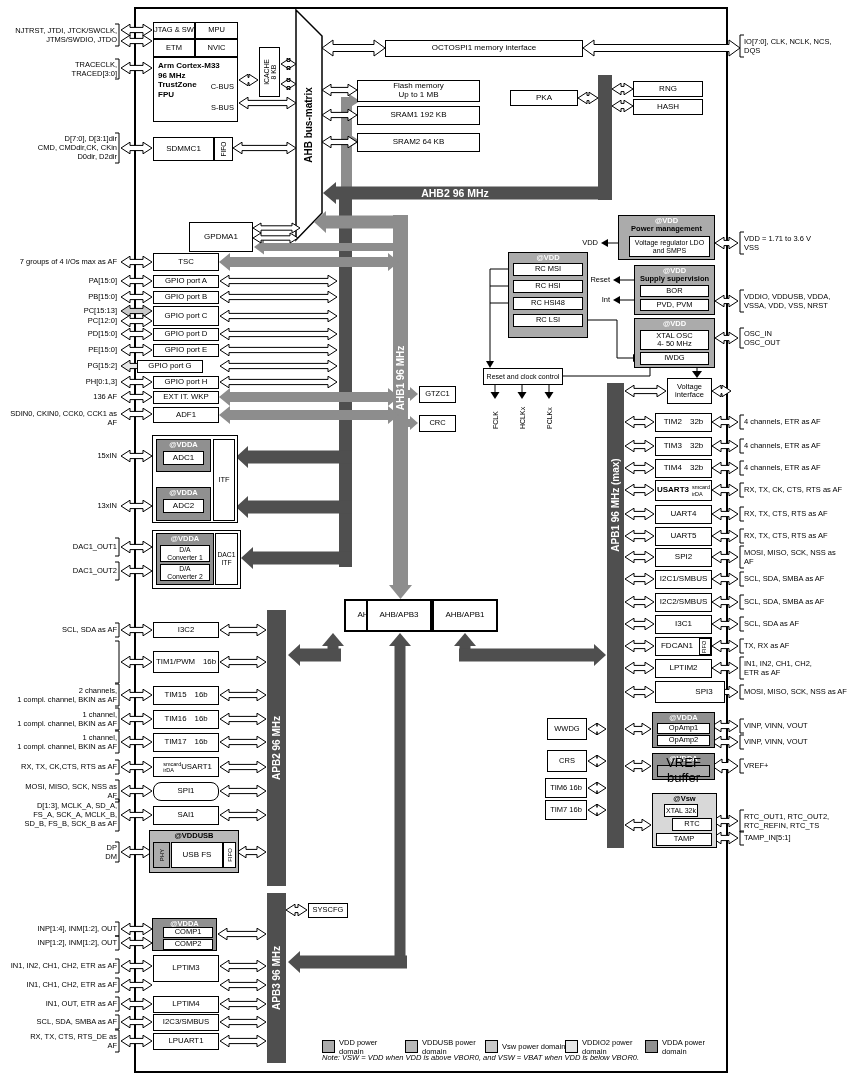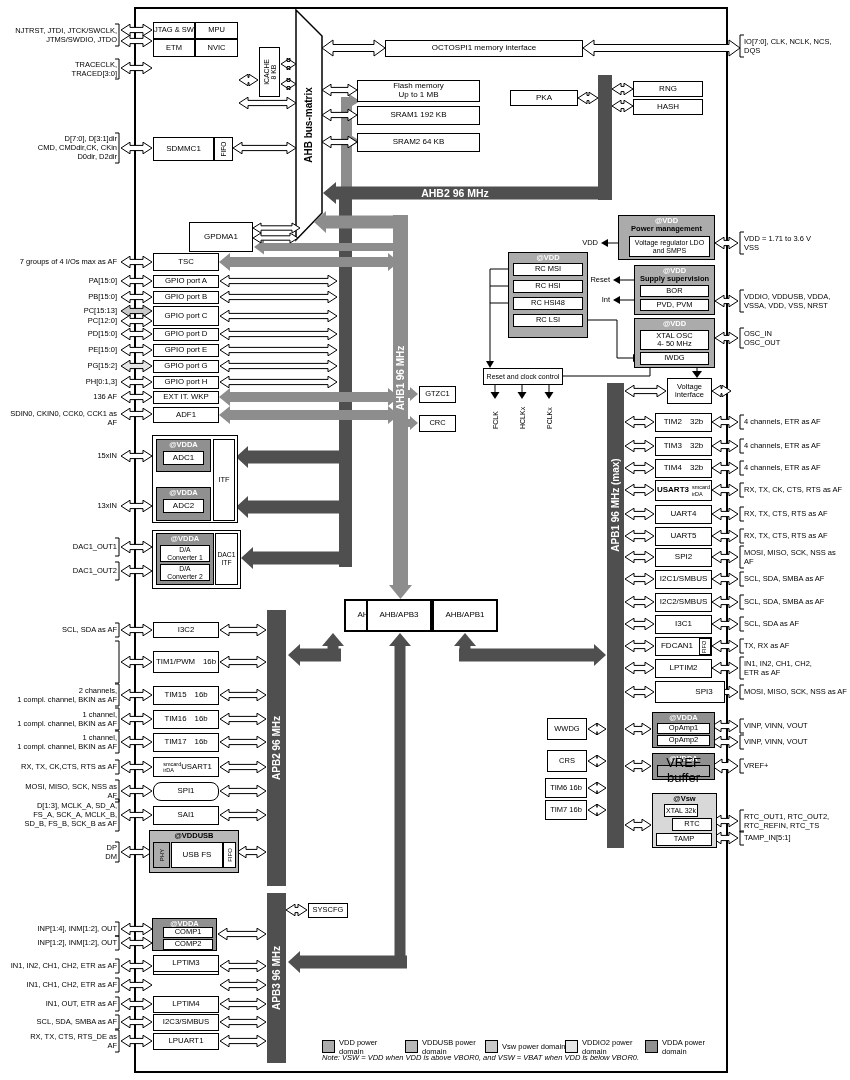--- a/index.html
+++ b/index.html
@@ -329,20 +329,24 @@
       <div class="pin pr" style="left: 744px; top: 811.6px; width: 104px;">RTC_OUT1, RTC_OUT2,
 RTC_REFIN, RTC_TS</div>
       <div class="pin pr" style="left: 744px; top: 833.3px; width: 104px;">TAMP_IN[5:1]</div>
       <div class="pin pl" style="left: 562px; top: 238.3px; width: 36px;">VDD</div>
       <div class="pin pl" style="left: 572px; top: 275.3px; width: 38px;">Reset</div>
       <div class="pin pl" style="left: 580px; top: 295.3px; width: 30px;">Int</div>
       <div class="bx" style="left: 153px; top: 22px; width: 42px; height: 17px; font-size: 7.5px;">JTAG &amp; SW</div>
       <div class="bx" style="left: 195px; top: 22px; width: 43px; height: 17px; font-size: 7.5px;">MPU</div>
       <div class="bx" style="left: 153px; top: 39px; width: 42px; height: 18px; font-size: 7.5px;">ETM</div>
       <div class="bx" style="left: 195px; top: 39px; width: 43px; height: 18px; font-size: 7.5px;">NVIC</div>
+      <div class="bx" style="left: 153px; top: 57px; width: 85px; height: 65px;"><div style="position: absolute; left: 4px; top: 3px; text-align: left; font-weight: bold; font-size: 8px; line-height: 1.2; white-space: pre-line;">Arm Cortex-M33
+96 MHz
+TrustZone
+FPU</div><div style="position: absolute; right: 3px; top: 25px; font-size: 7.5px;">C-BUS</div><div style="position: absolute; right: 3px; top: 46px; font-size: 7.5px;">S-BUS</div></div>
       <div class="bx" style="left: 259px; top: 47px; width: 21px; height: 50px;"><div class="rin" style="font-size: 6.8px;">ICACHE
 8 KB</div></div>
       <div class="bx" style="left: 153px; top: 137px; width: 61px; height: 24px;">SDMMC1</div>
       <div class="bx" style="left: 214px; top: 137px; width: 19px; height: 24px;"><div class="rin" style="font-size: 6.5px;">FIFO</div></div>
       <div class="bx" style="left: 385px; top: 40px; width: 198px; height: 17px;">OCTOSPI1 memory interface</div>
       <div class="bx" style="left: 357px; top: 80px; width: 123px; height: 22px;">Flash memory
 Up to 1 MB</div>
       <div class="bx" style="left: 357px; top: 106px; width: 123px; height: 19px;">SRAM1 192 KB</div>
       <div class="bx" style="left: 357px; top: 133px; width: 123px; height: 19px;">SRAM2 64 KB</div>
       <div class="bx" style="left: 510px; top: 90px; width: 68px; height: 16px;">PKA</div>
@@ -350,21 +354,21 @@
       <div class="bx" style="left: 633px; top: 99px; width: 70px; height: 16px;">HASH</div>
       <div class="bx" style="left: 189px; top: 222px; width: 64px; height: 30px;">GPDMA1</div>
       <div class="bx" style="left: 419px; top: 386px; width: 37px; height: 17px; font-size: 7.5px;">GTZC1</div>
       <div class="bx" style="left: 419px; top: 415px; width: 37px; height: 17px; font-size: 7.5px;">CRC</div>
       <div class="bx" style="left: 153px; top: 253px; width: 66px; height: 18px; font-size: 7.8px;">TSC</div>
       <div class="bx" style="left: 153px; top: 275px; width: 66px; height: 13px; font-size: 7.8px;">GPIO port A</div>
       <div class="bx" style="left: 153px; top: 291px; width: 66px; height: 13px; font-size: 7.8px;">GPIO port B</div>
       <div class="bx" style="left: 153px; top: 306px; width: 66px; height: 20px; font-size: 7.8px;">GPIO port C</div>
       <div class="bx" style="left: 153px; top: 328px; width: 66px; height: 13px; font-size: 7.8px;">GPIO port D</div>
       <div class="bx" style="left: 153px; top: 344px; width: 66px; height: 13px; font-size: 7.8px;">GPIO port E</div>
-      <div class="bx" style="left: 153px; top: 360px; width: 66px; height: 13px; font-size: 7.8px;">GPIO port G</div>
+      <div class="bx" style="left: 137px; top: 360px; width: 66px; height: 13px; font-size: 7.8px;">GPIO port G</div>
       <div class="bx" style="left: 153px; top: 376px; width: 66px; height: 13px; font-size: 7.8px;">GPIO port H</div>
       <div class="bx" style="left: 153px; top: 391px; width: 66px; height: 13px; font-size: 7.8px;">EXT IT. WKP</div>
       <div class="bx" style="left: 153px; top: 407px; width: 66px; height: 16px; font-size: 7.8px;">ADF1</div>
       <div class="bx thk" style="left: 152px; top: 435px; width: 86px; height: 88px;"></div>
       <div class="bx vdda" style="left: 156px; top: 439px; width: 55px; height: 33px;"><span class="tag">@VDDA</span></div>
       <div class="bx" style="left: 163px; top: 451px; width: 41px; height: 14px;">ADC1</div>
       <div class="bx vdda" style="left: 156px; top: 487px; width: 55px; height: 34px;"><span class="tag">@VDDA</span></div>
       <div class="bx" style="left: 163px; top: 499px; width: 41px; height: 14px;">ADC2</div>
       <div class="bx" style="left: 213px; top: 439px; width: 22px; height: 82px; font-size: 7.5px;">ITF</div>
       <div class="bx thk" style="left: 152px; top: 530px; width: 89px; height: 59px;"></div>
@@ -435,21 +439,21 @@
       <div class="bx" style="left: 153px; top: 806px; width: 66px; height: 19px; font-size: 7.8px;">SAI1</div>
       <div class="bx vddusb" style="left: 149px; top: 830px; width: 90px; height: 43px;"><span class="tag tagb">@VDDUSB</span></div>
       <div class="bx gray" style="left: 153px; top: 842px; width: 17px; height: 26px;"><div class="rin" style="font-size: 6px;">PHY</div></div>
       <div class="bx" style="left: 171px; top: 842px; width: 52px; height: 26px;">USB FS</div>
       <div class="bx" style="left: 223px; top: 842px; width: 13px; height: 26px;"><div class="rin" style="font-size: 6px;">FIFO</div></div>
       <div class="bx" style="left: 308px; top: 903px; width: 40px; height: 15px; font-size: 7.5px;">SYSCFG</div>
       <div class="bx vdda" style="left: 152px; top: 918px; width: 65px; height: 33px;"><span class="tag">@VDDA</span></div>
       <div class="bx" style="left: 163px; top: 927px; width: 50px; height: 11px; font-size: 7.5px;">COMP1</div>
       <div class="bx" style="left: 163px; top: 939px; width: 50px; height: 11px; font-size: 7.5px;">COMP2</div>
       <div class="bx" style="left: 153px; top: 958px; width: 66px; height: 17px; font-size: 7.8px;">LPTIM1</div>
-      <div class="bx" style="left: 153px; top: 955px; width: 66px; height: 17px; font-size: 7.8px;">LPTIM3</div>
+      <div class="bx" style="left: 153px; top: 955px; width: 66px; height: 27px; font-size: 7.8px;">LPTIM3</div>
       <div class="bx" style="left: 153px; top: 996px; width: 66px; height: 17px; font-size: 7.8px;">LPTIM4</div>
       <div class="bx" style="left: 153px; top: 1014px; width: 66px; height: 17px; font-size: 7.8px;">I2C3/SMBUS</div>
       <div class="bx" style="left: 153px; top: 1033px; width: 66px; height: 17px; font-size: 7.8px;">LPUART1</div>
       <div class="vbus mtx" style="left: 244px; top: 118px; width: 130px; height: 14px;">AHB bus-matrix</div>
       <div class="vbus" style="left: 344.5px; top: 371px; width: 112px; height: 14px;">AHB1 96 MHz</div>
       <div class="vbus" style="left: 221.5px; top: 741px; width: 110px; height: 14px;">APB2 96 MHz</div>
       <div class="vbus" style="left: 221.5px; top: 971px; width: 110px; height: 14px;">APB3 96 MHz</div>
       <div class="vbus" style="left: 550px; top: 498px; width: 131px; height: 14px;">APB1 96 MHz (max)</div>
       <div class="hbus" style="left: 380px; top: 187px; width: 150px;">AHB2 96 MHz</div>
     </div>

